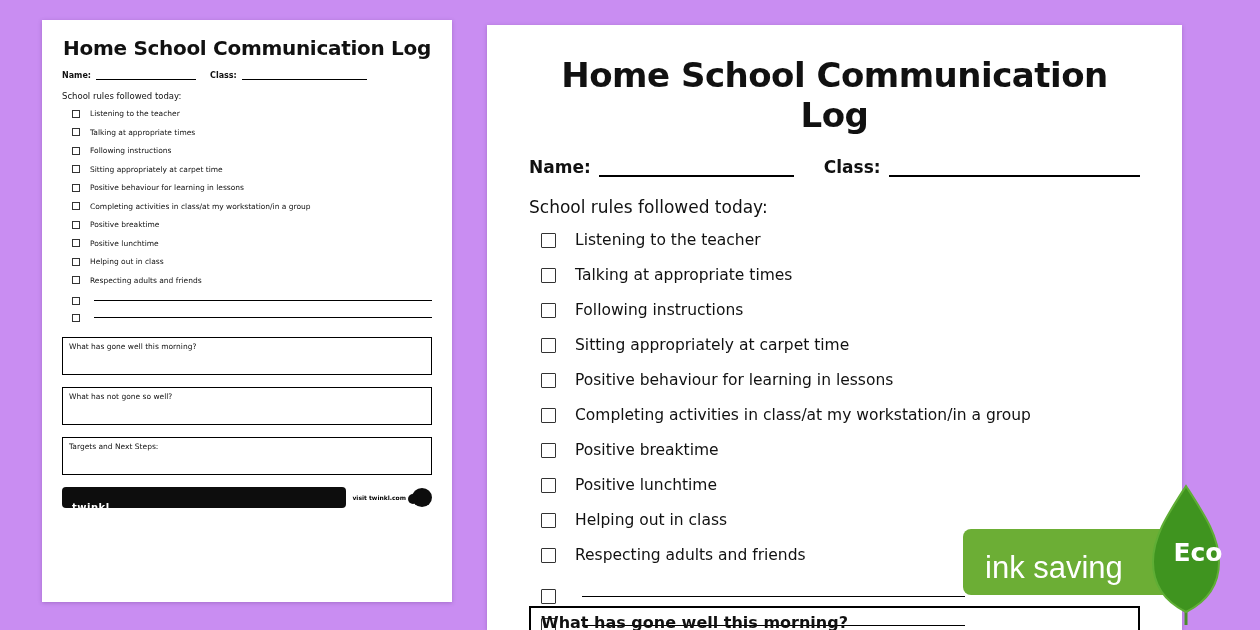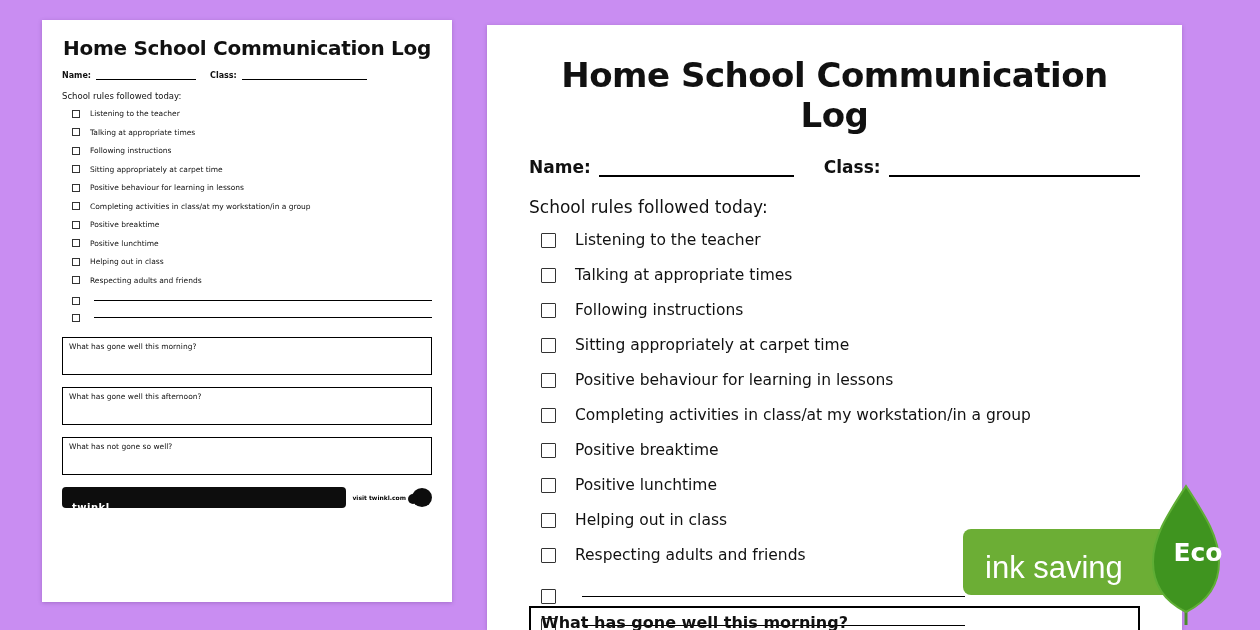--- a/index.html
+++ b/index.html
@@ -171,28 +171,28 @@
       <span class="blank-line"></span>
     </div>
   </div>
 
   <div class="answer-boxes">
 
       <div class="answer-box">
         <span class="answer-label">What has gone well this morning?</span>
       </div>
 
-      <div class="answer-box">
-        <span class="answer-label">What has gone well this afternoon?</span>
-      </div>
 
       <div class="answer-box">
         <span class="answer-label">What has not gone so well?</span>
       </div>
 
+      <div class="answer-box">
+        <span class="answer-label">Targets and Next Steps:</span>
+      </div>
     </div>
 
   <div class="footer">
     <div class="footer-bar">
       <span class="twinkl-logo">twinkl</span>
     </div>
     <span class="visit">visit twinkl.com</span>
     <span class="badge-cloud"></span>
   </div>
 </div>

